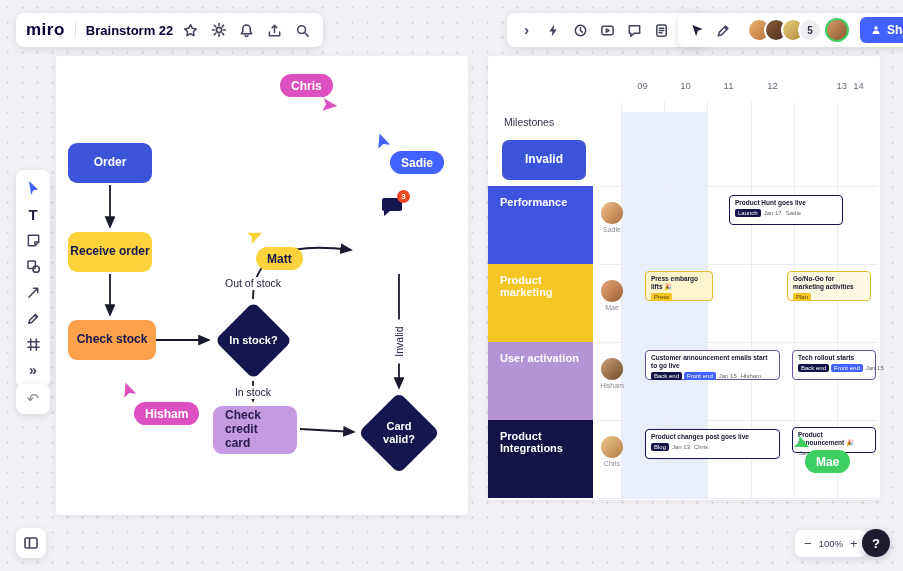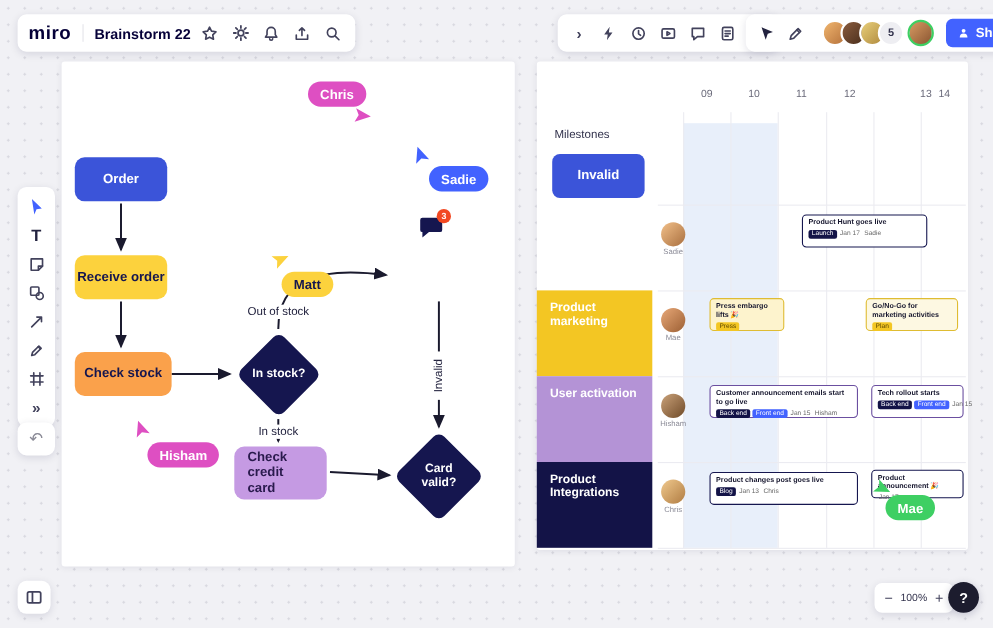--- a/index.html
+++ b/index.html
@@ -288,20 +288,21 @@
   <div class="col-header" style="left:133px;">09</div>
   <div class="col-header" style="left:176px;">10</div>
   <div class="col-header" style="left:219px;">11</div>
   <div class="col-header" style="left:263px;">12</div>
   <div class="col-header" style="left:316px;text-align:right;">13</div>
   <div class="col-header" style="left:349px;">14</div>
 
   <div style="position:absolute; left:16px; top:60px; font-size:10.5px; color:#33334d;">Milestones</div>
   <div class="node" style="left:14px; top:84px; width:84px; height:40px; background:#3b54d9; color:#fff; border-radius:7px;">Invalid</div>
 
+  <div class="row-block" style="top:130px; background:#4052e0;"><span>Performance</span></div>
   <div class="row-block" style="top:208px; background:#f3c623;"><span>Product marketing</span></div>
   <div class="row-block" style="top:286px; background:#b493d6;"><span>User activation</span></div>
   <div class="row-block" style="top:364px; background:#131347;"><span>Product Integrations</span></div>
 
   <div class="avatar" style="left:113px; top:146px; background:linear-gradient(135deg,#f2c089,#a96f3f);"></div>
   <div class="avatar-name" style="left:102px; top:170px;">Sadie</div>
   <div class="avatar" style="left:113px; top:224px; background:linear-gradient(135deg,#e8a878,#9c5f33);"></div>
   <div class="avatar-name" style="left:102px; top:248px;">Mae</div>
   <div class="avatar" style="left:113px; top:302px; background:linear-gradient(135deg,#caa27a,#6f4a28);"></div>
   <div class="avatar-name" style="left:102px; top:326px;">Hisham</div>

